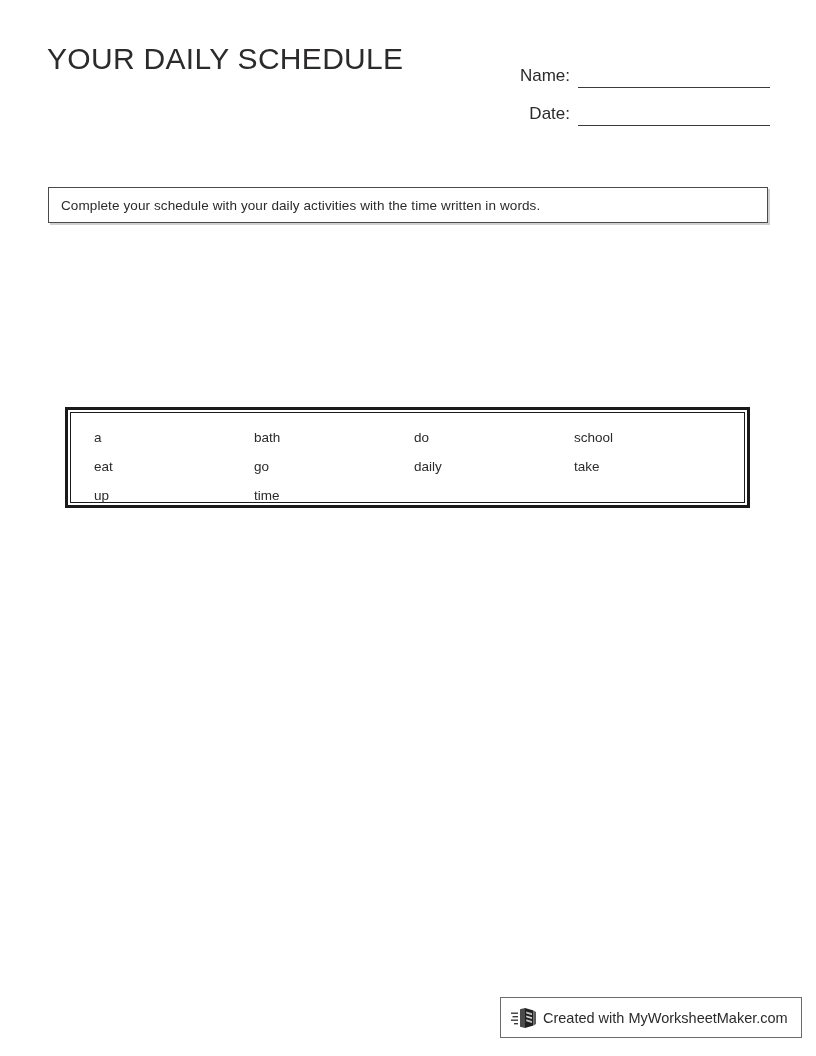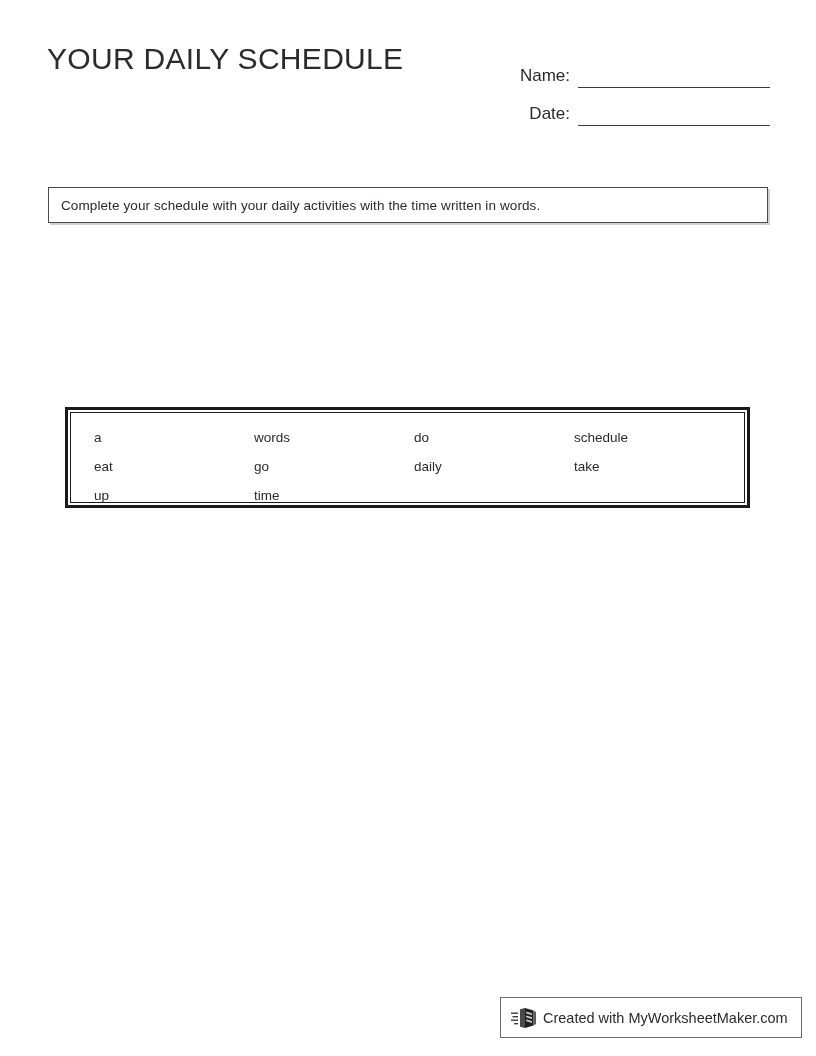--- a/index.html
+++ b/index.html
@@ -167,23 +167,23 @@
   <div class="instruction-box">
     <span class="instruction-text">Complete your schedule with your daily activities with the time written in words.</span>
   </div>
 
   <div class="wordbank">
     <div class="wordbank-inner">
       <div class="wordbank-grid">
 
         <div class="wb-row">
           <span class="wb-cell">a</span>
-          <span class="wb-cell">words</span>
+          <span class="wb-cell">bath</span>
           <span class="wb-cell">do</span>
-          <span class="wb-cell">schedule</span>
+          <span class="wb-cell">school</span>
         </div>
 
         <div class="wb-row">
           <span class="wb-cell">eat</span>
           <span class="wb-cell">go</span>
           <span class="wb-cell">daily</span>
           <span class="wb-cell">take</span>
         </div>
 
         <div class="wb-row">

